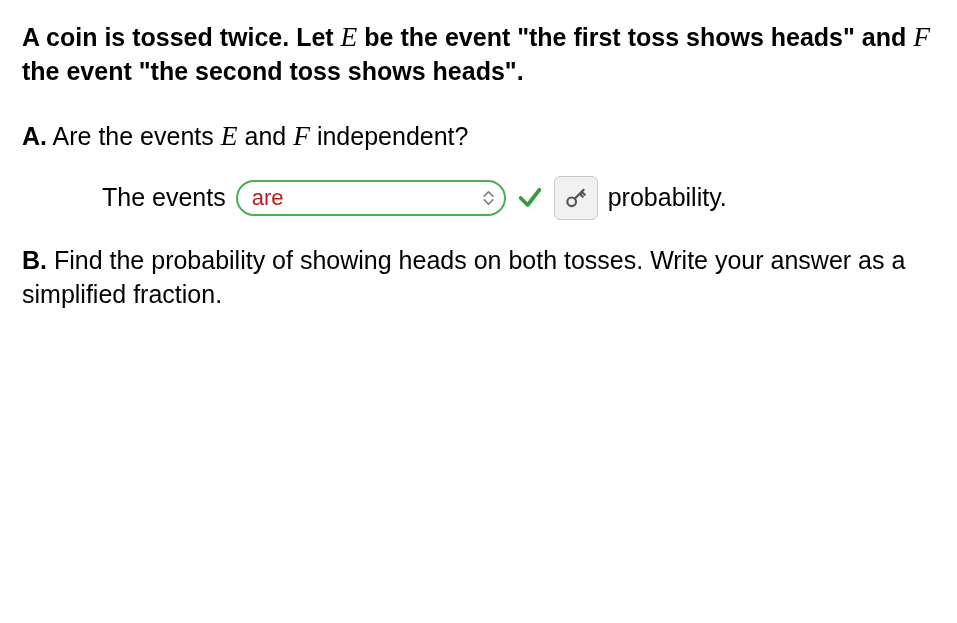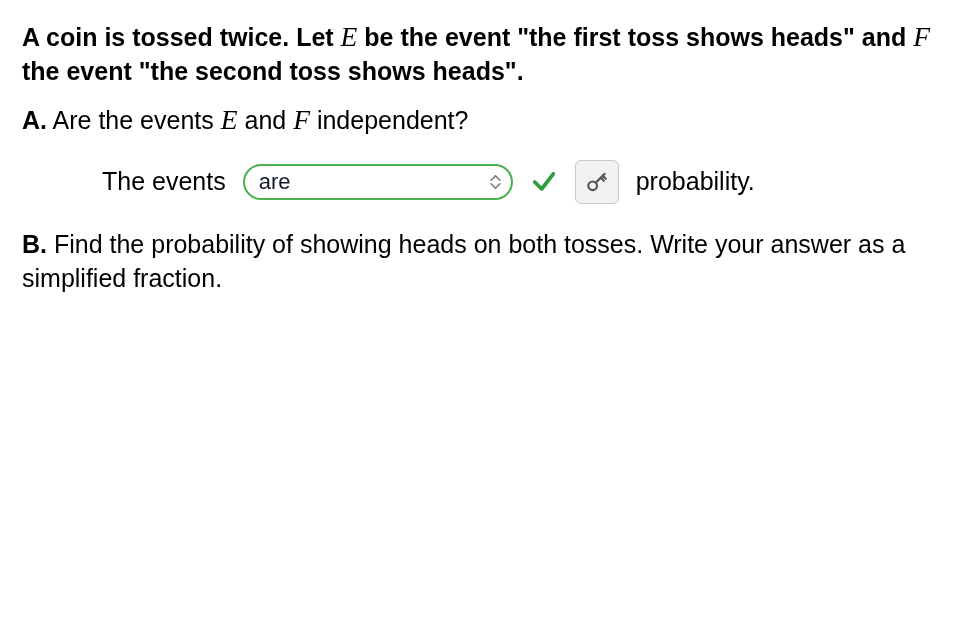--- a/index.html
+++ b/index.html
@@ -11,58 +11,58 @@
       font-family: Verdana, Geneva, sans-serif;
       font-size: 25px;
       color: #000;
       padding: 18px 22px;
       width: 957px;
       line-height: 1.35;
       background: #fff;
     }
     .question-stem {
       font-weight: bold;
-      margin-bottom: 12px;
+      margin-bottom: 28px;
     }
     .math-var {
       font-family: "Times New Roman", Times, serif;
       font-style: italic;
       font-weight: normal;
       font-size: 1.1em;
     }
     .part {
       margin-bottom: 24px;
     }
     .part-label {
       font-weight: bold;
     }
     .answer-line {
       display: flex;
       align-items: center;
-      gap: 17px;
+      gap: 10px;
       flex-wrap: wrap;
       margin-top: 22px;
       padding-left: 80px;
     }
     .answer-line-b {
       margin-top: 22px;
       padding-left: 80px;
       line-height: 1.6;
     }
     .select-wrap {
       position: relative;
       display: inline-flex;
       align-items: center;
       border: 2px solid #4caf50;
       border-radius: 18px;
       height: 36px;
       padding: 0 36px 0 14px;
       min-width: 270px;
       background: #fff;
-      color: #0f172a;
+      color: #b91c1c;
       font-size: 22px;
     }
     .select-chevrons {
       position: absolute;
       right: 10px;
       top: 50%;
       transform: translateY(-50%);
       display: flex;
       flex-direction: column;
       gap: 1px;

